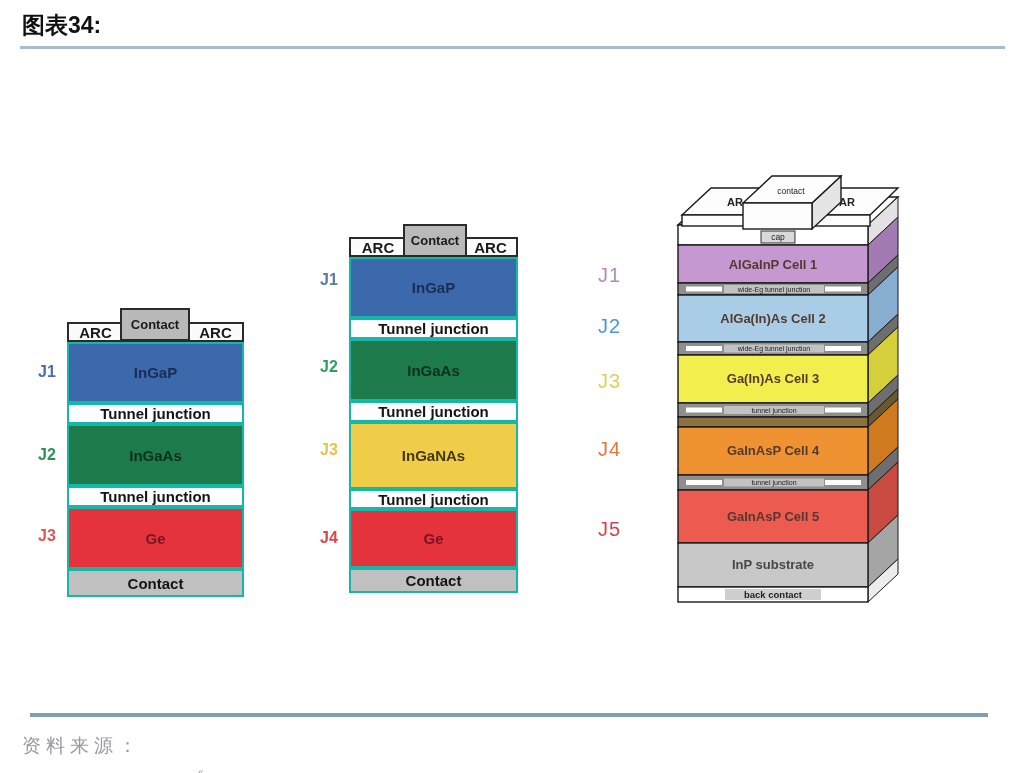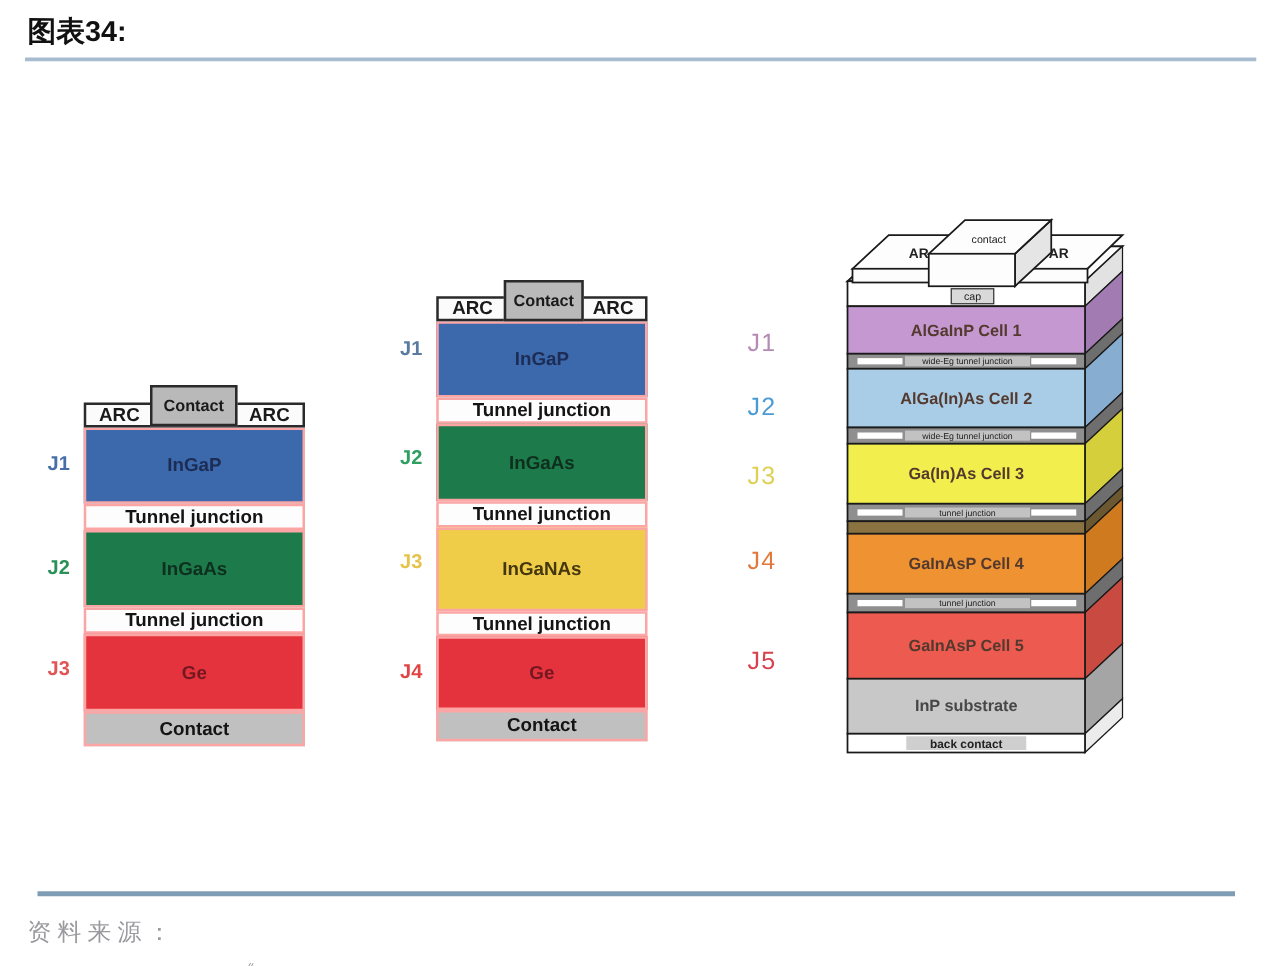--- a/index.html
+++ b/index.html
@@ -14,21 +14,21 @@
   .title-rule { position:absolute; left:20px; top:46px; width:985px; height:3px; background:#a7bccf; }
   
   .stack { position:absolute; }
   .tab { position:absolute; z-index:3; background:#b9b9b9; border:2px solid #2a2a2a;
     display:flex; align-items:center; justify-content:center;
     font-weight:bold; font-size:13px; color:#1a1a1a; }
   .arcrow { position:absolute; left:0; width:100%; background:#fbfbfb; border:2px solid #2a2a2a; z-index:2; }
   .arc { position:absolute; top:50%; transform:translateY(-50%);
     font-weight:bold; font-size:15px; color:#1a1a1a; text-align:center; }
   .layers { position:absolute; left:0; width:100%; }
-  .layer { width:100%; border:2px solid #fca5a5; display:flex; align-items:center;
+  .layer { width:100%; border:2px solid #14b8a6; display:flex; align-items:center;
     justify-content:center; font-weight:bold; font-size:15px; }
   .jlabel { position:absolute; font-weight:bold; font-size:16px; text-align:center; width:34px; }
   .jlabel5 { position:absolute; font-weight:normal; font-size:20px; width:40px; letter-spacing:1px; }
   
   .t-navy  { color:#1c2c55; }
   .t-green { color:#0e2f1e; }
   .t-red   { color:#731821; }
   .t-yellow{ color:#45370e; }
   .t-black { color:#141414; }
   

